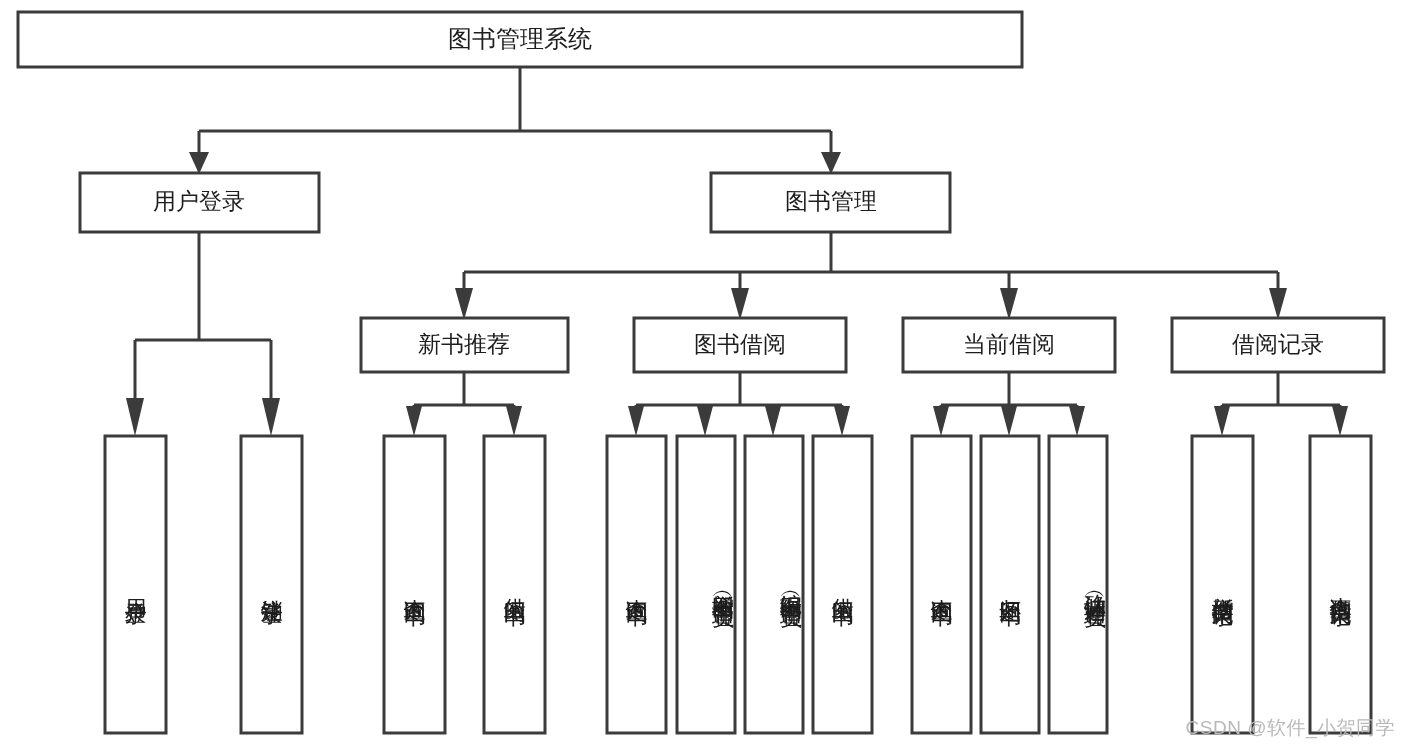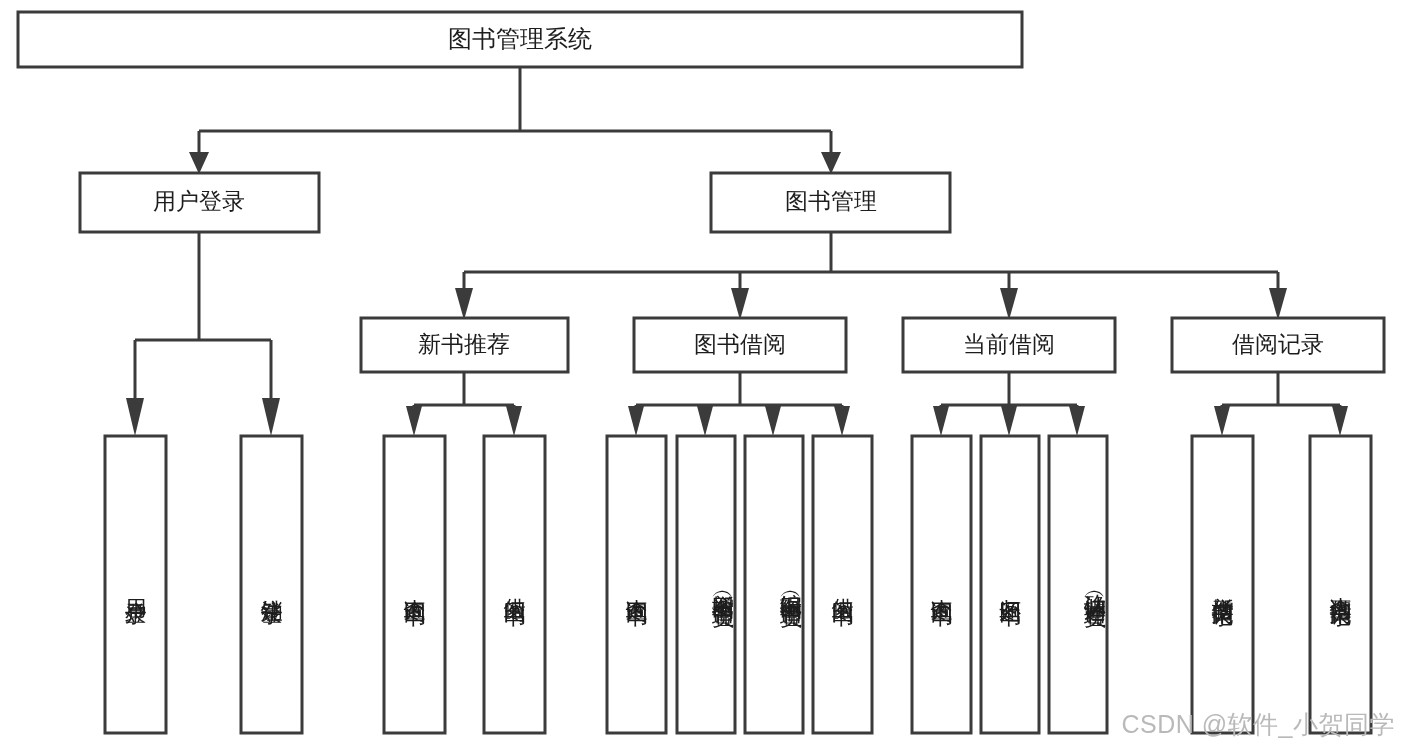--- a/index.html
+++ b/index.html
@@ -67,21 +67,21 @@
     letter-spacing: 2px;
     white-space: nowrap;
     text-align: center;
     pointer-events: none;
   }
   .watermark {
     position: absolute;
     right: 10px;
     bottom: 6px;
     font-family: "Liberation Sans", "DejaVu Sans", sans-serif;
-    font-size: 25px;
+    font-size: 19px;
     color: #b9b9b9;
     white-space: nowrap;
     letter-spacing: 0.5px;
   }
 </style>
 </head>
 <body>
 
 <div id="diagram-root">
 

